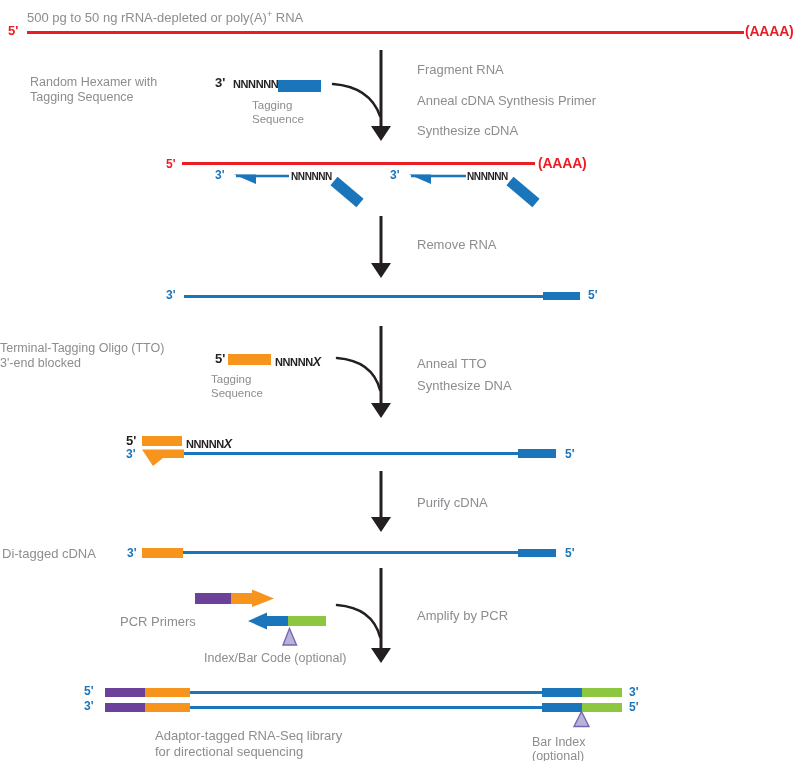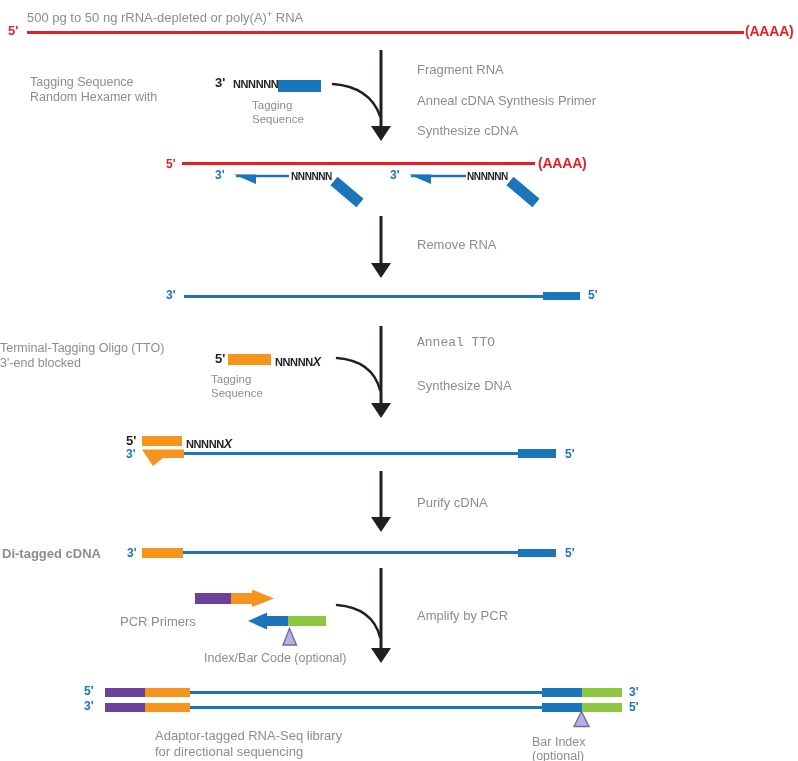--- a/index.html
+++ b/index.html
@@ -33,22 +33,22 @@
 
 <div class="canvas">
 
   <div class="abs gray c" style="left:27px;top:6px;width:460px;font-size:13px;line-height:16px;"><span>500 pg to 50 ng rRNA-depleted or poly(A)</span><sup style="font-size:9px;">+</sup><span> RNA</span></div>
 
   <div class="abs red prime13" style="left:8px;top:24px;">5'</div>
   <div class="bar red-line" style="left:27px;top:31px;width:717px;height:3px;"></div>
   <div class="abs polya" style="left:745px;top:24px;">(AAAA)</div>
 
   <div class="abs gray t12 c" style="left:30px;top:75px;width:175px;">
+    <div>Random Hexamer with</div>
     <div>Tagging Sequence</div>
-    <div>Random Hexamer with</div>
   </div>
   <div class="abs black prime13" style="left:215px;top:76px;">3'</div>
   <div class="abs nnn" style="left:233px;top:78px;">NNNNNN</div>
   <div class="bar blue-line" style="left:278px;top:80px;width:43px;height:12px;"></div>
   <div class="abs gray t11 c" style="left:252px;top:98px;width:80px;">
     <div>Tagging</div>
     <div>Sequence</div>
   </div>
   <div class="abs gray t13" style="left:417px;top:62px;">Fragment RNA</div>
   <div class="abs gray t13" style="left:417px;top:93px;">Anneal cDNA Synthesis Primer</div>
@@ -74,34 +74,34 @@
     <div>Terminal-Tagging Oligo (TTO)</div>
     <div>3'-end blocked</div>
   </div>
   <div class="abs black prime13" style="left:215px;top:352px;">5'</div>
   <div class="bar orange-bar" style="left:228px;top:354px;width:43px;height:11px;"></div>
   <div class="abs" style="left:275px;top:352px;"><span class="nnn">NNNNN</span><span class="xblock">X</span></div>
   <div class="abs gray t11 c" style="left:211px;top:372px;width:80px;">
     <div>Tagging</div>
     <div>Sequence</div>
   </div>
-  <div class="abs gray t13" style="left:417px;top:335px;font-family:Liberation Mono, monospace;">Anneal TTO</div>
+  <div class="abs gray t13" style="left:417px;top:356px;">Anneal TTO</div>
   <div class="abs gray t13" style="left:417px;top:378px;">Synthesize DNA</div>
 
   <div class="abs black prime13" style="left:126px;top:434px;">5'</div>
   <div class="bar orange-bar" style="left:142px;top:436px;width:40px;height:10px;"></div>
   <div class="abs" style="left:186px;top:434px;"><span class="nnn">NNNNN</span><span class="xblock">X</span></div>
   <div class="abs blue prime" style="left:126px;top:448px;">3'</div>
   <div class="bar blue-line" style="left:184px;top:452px;width:334px;height:3px;"></div>
   <div class="bar blue-line" style="left:518px;top:449px;width:38px;height:9px;"></div>
   <div class="abs blue prime" style="left:565px;top:448px;">5'</div>
 
   <div class="abs gray t13" style="left:417px;top:495px;">Purify cDNA</div>
 
-  <div class="abs gray t13" style="left:2px;top:546px;font-weight:bold;">Di-tagged cDNA</div>
+  <div class="abs gray t13" style="left:2px;top:546px;">Di-tagged cDNA</div>
   <div class="abs blue prime" style="left:127px;top:547px;">3'</div>
   <div class="bar orange-bar" style="left:142px;top:548px;width:41px;height:10px;"></div>
   <div class="bar blue-line" style="left:183px;top:551px;width:335px;height:3px;"></div>
   <div class="bar blue-line" style="left:518px;top:549px;width:38px;height:8px;"></div>
   <div class="abs blue prime" style="left:565px;top:547px;">5'</div>
 
   <div class="abs gray t13" style="left:120px;top:614px;">PCR Primers</div>
   <div class="bar purple-bar" style="left:195px;top:593px;width:36px;height:11px;"></div>
   <div class="bar orange-bar" style="left:231px;top:593px;width:21px;height:11px;"></div>
   <div class="bar blue-line" style="left:267px;top:616px;width:21px;height:10px;"></div>

